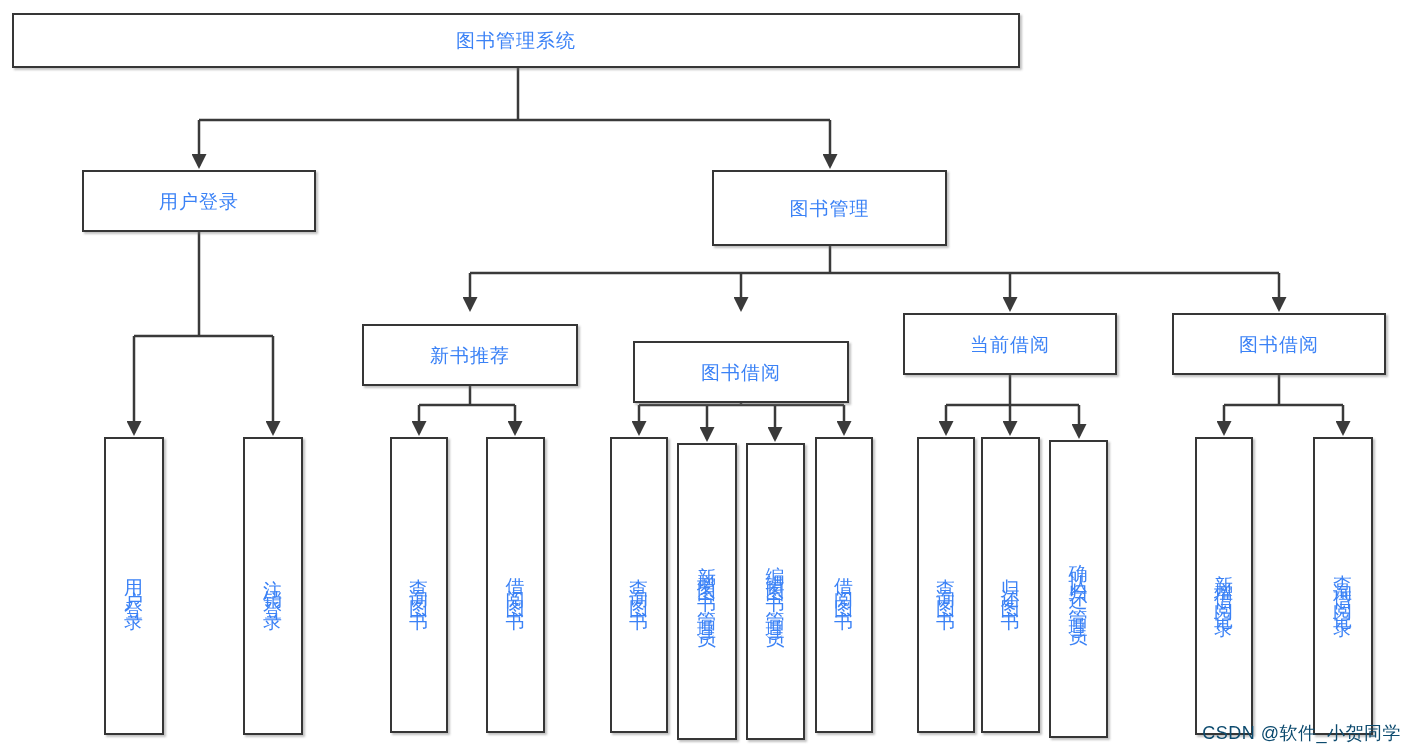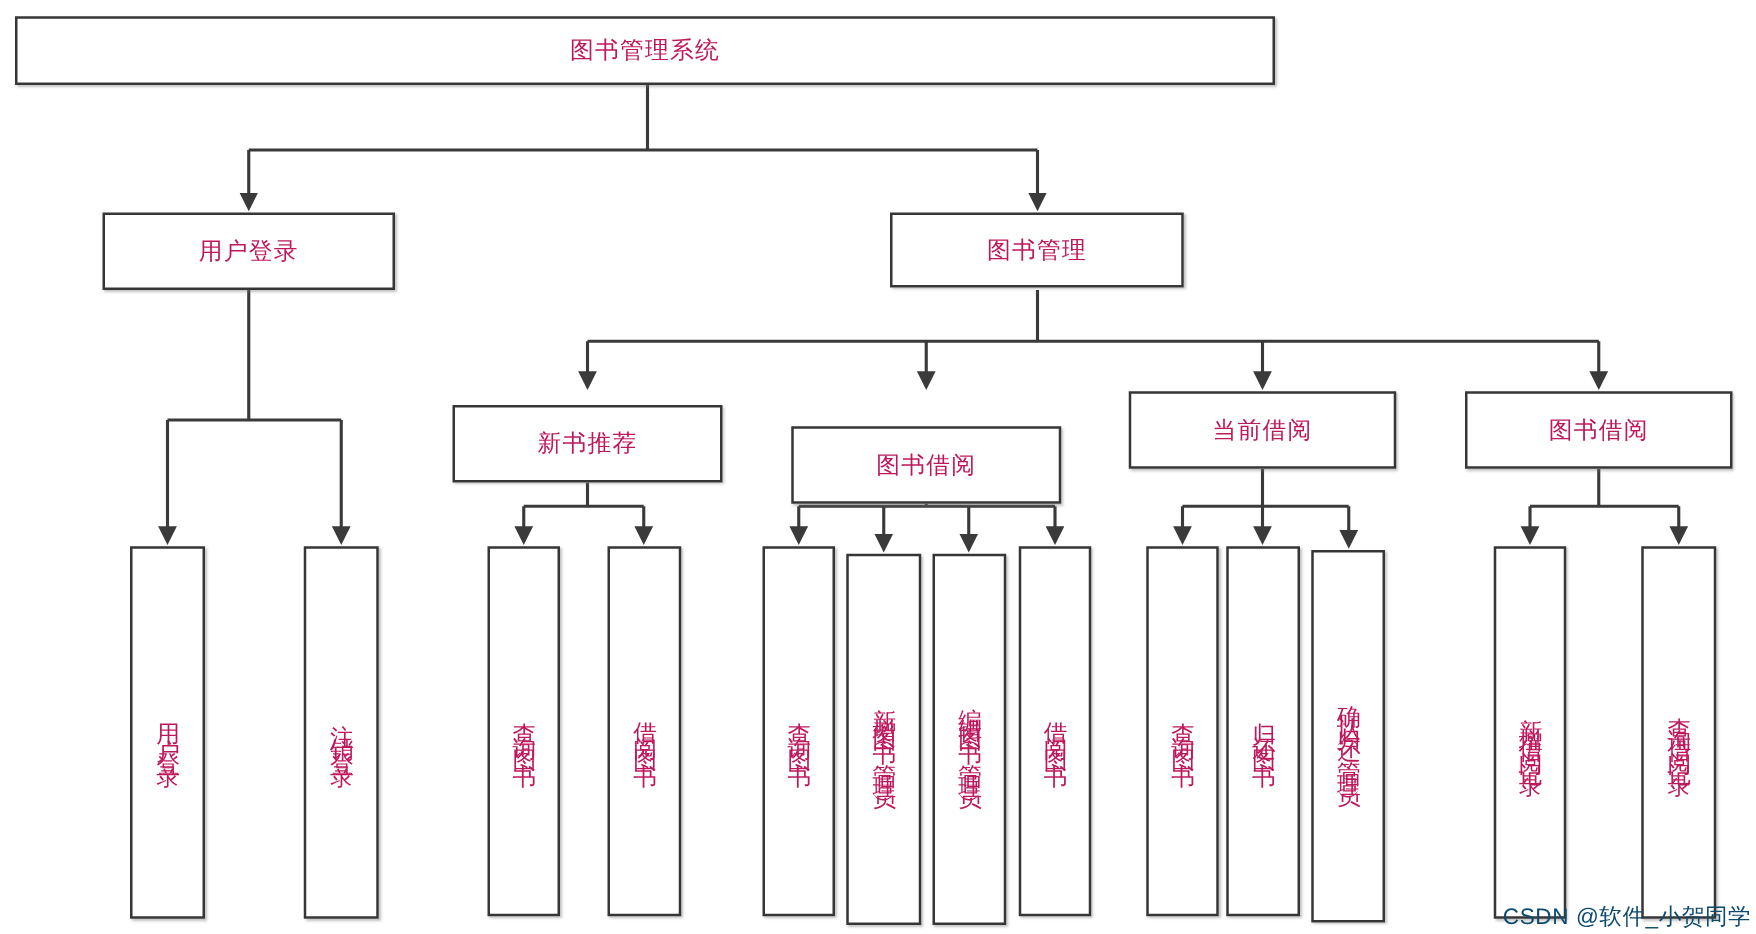--- a/index.html
+++ b/index.html
@@ -9,21 +9,21 @@
     background:#ffffff;
     font-family:"Liberation Sans","DejaVu Sans",sans-serif;
     overflow:hidden;
   }
   svg.wires{position:absolute;left:0;top:0;width:1405px;height:747px;z-index:1;}
   .node{
     position:absolute;
     box-sizing:border-box;
     border:2.5px solid #363636;
     background:#ffffff;
-    color:#be185d;
+    color:#3b82f6;
     display:flex;align-items:center;justify-content:center;
     box-shadow:1.5px 1.5px 2px rgba(120,120,120,0.45);
     z-index:2;
     line-height:1;
   }
   .hnode{font-size:19px;letter-spacing:1px;}
   .vnode{
     writing-mode:vertical-rl;
     font-size:19px;
     letter-spacing:11px;
@@ -91,21 +91,21 @@
       <line x1="1279" y1="375" x2="1279" y2="405"></line>
       <line x1="1224" y1="405" x2="1343" y2="405"></line>
       <line x1="1224" y1="405" x2="1224" y2="433" marker-end="url(#arr)"></line>
       <line x1="1343" y1="405" x2="1343" y2="433" marker-end="url(#arr)"></line>
     </g>
   </svg>
 
   <div class="node hnode" style="left:12px;top:13px;width:1008px;height:55px;">图书管理系统</div>
 
   <div class="node hnode" style="left:82px;top:170px;width:234px;height:62px;">用户登录</div>
-  <div class="node hnode" style="left:712px;top:170px;width:235px;height:60px;">图书管理</div>
+  <div class="node hnode" style="left:712px;top:170px;width:235px;height:76px;">图书管理</div>
 
   <div class="node hnode" style="left:362px;top:324px;width:216px;height:62px;">新书推荐</div>
   <div class="node hnode" style="left:633px;top:313px;width:216px;height:62px;margin-top:28px;">图书借阅</div>
   <div class="node hnode" style="left:903px;top:313px;width:214px;height:62px;">当前借阅</div>
   <div class="node hnode" style="left:1172px;top:313px;width:214px;height:62px;">图书借阅</div>
 
   <div class="node vnode" style="left:104px;top:437px;width:60px;height:298px;">用户登录</div>
   <div class="node vnode" style="left:243px;top:437px;width:60px;height:298px;">注销登录</div>
 
   <div class="node vnode" style="left:390px;top:437px;width:58px;height:296px;">查询图书</div>

